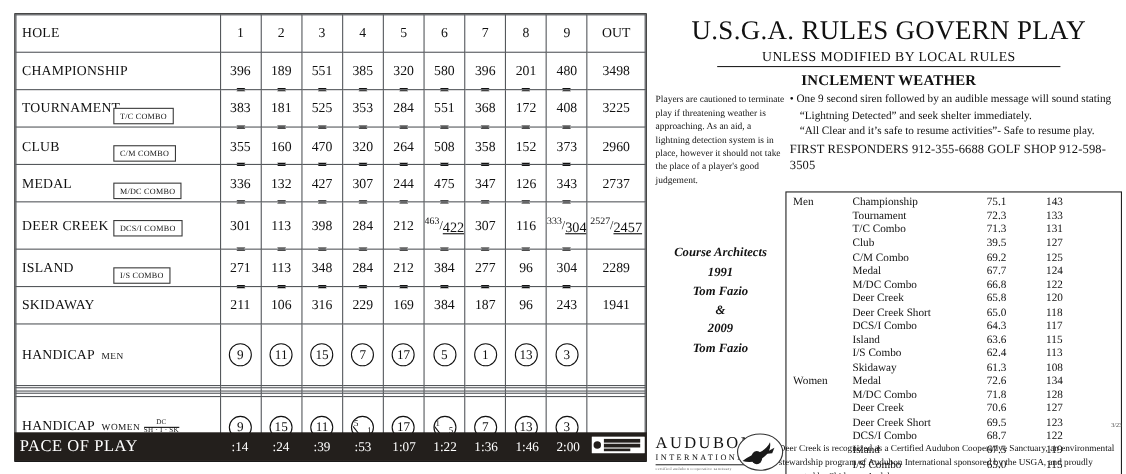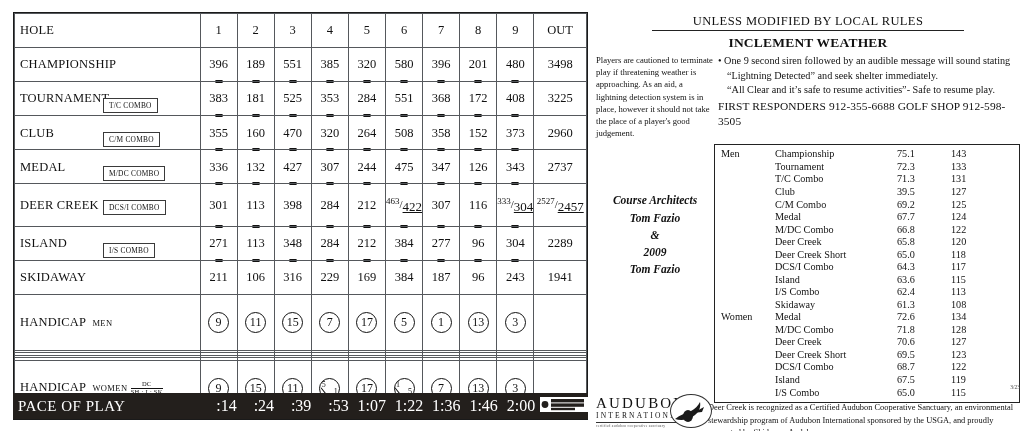--- a/index.html
+++ b/index.html
@@ -76,21 +76,21 @@
   .wfrac{display:inline-block;text-align:center;font-size:6.5px;line-height:1.05;
          vertical-align:middle;}
   .wfrac .top{display:block;border-bottom:0.7px solid #111;padding:0 1px;}
 
   
   .pace{
     position:absolute;left:13px;top:393px;width:575px;height:26px;
     background:#231f1c;color:#fff;box-sizing:border-box;
   }
   table.pc{border-collapse:collapse;width:100%;height:100%;table-layout:fixed;}
-  table.pc td{border:0;color:#fff;font-size:16px;text-align:right;padding:0;}
+  table.pc td{border:0;color:#fff;font-size:12px;text-align:center;padding:0;}
   table.pc td.lbl{text-align:left;padding-left:5px;font-size:15px;letter-spacing:.5px;}
   .galogo{
     display:inline-block;width:48px;height:15px;background:#ffffff;
     position:relative;
   }
 
   
   .rules{position:absolute;left:596px;top:12px;width:424px;height:408px;}
   .h1{
     text-align:center;font-size:24.5px;letter-spacing:.3px;
@@ -540,36 +540,38 @@
                   <rect x="11" y="6.4" width="33" height="3.4" fill="#231f1c"></rect>
                   <rect x="11" y="10.8" width="24" height="2.4" fill="#231f1c"></rect>
                 </svg></span></td>
           </tr>
         </tbody>
     </table>
   </div>
 
   <div class="rules">
 
+    <div class="h1">U.S.G.A. RULES GOVERN PLAY</div>
     <div class="h2">UNLESS MODIFIED BY LOCAL RULES</div>
     <div class="h3">INCLEMENT WEATHER</div>
 
     <div class="wxwrap">
       <div class="caution">Players are cautioned to terminate play if threatening weather is approaching. As an aid, a lightning detection system is in place, however it should not take the place of a player's good judgement.</div>
       <div class="bullets">
         <p>• One 9 second siren followed by an audible message will sound stating</p>
         <p class="cont">“Lightning Detected” and seek shelter immediately.</p>
         <p class="cont">“All Clear and it’s safe to resume activities”- Safe to resume play.</p>
         <div class="resp">FIRST RESPONDERS 912-355-6688   GOLF SHOP 912-598-3505</div>
       </div>
     </div>
 
     <div class="lower">
       <div class="arch">
         <div>Course Architects</div>
+        <div>1991</div>
         <div>Tom Fazio</div>
         <div>&amp;</div>
         <div>2009</div>
         <div>Tom Fazio</div>
       </div>
       <div class="ratewrap">
         <table class="rt">
           <tbody id="rate-body">
               <tr>
                 <td class="g">Men</td>

